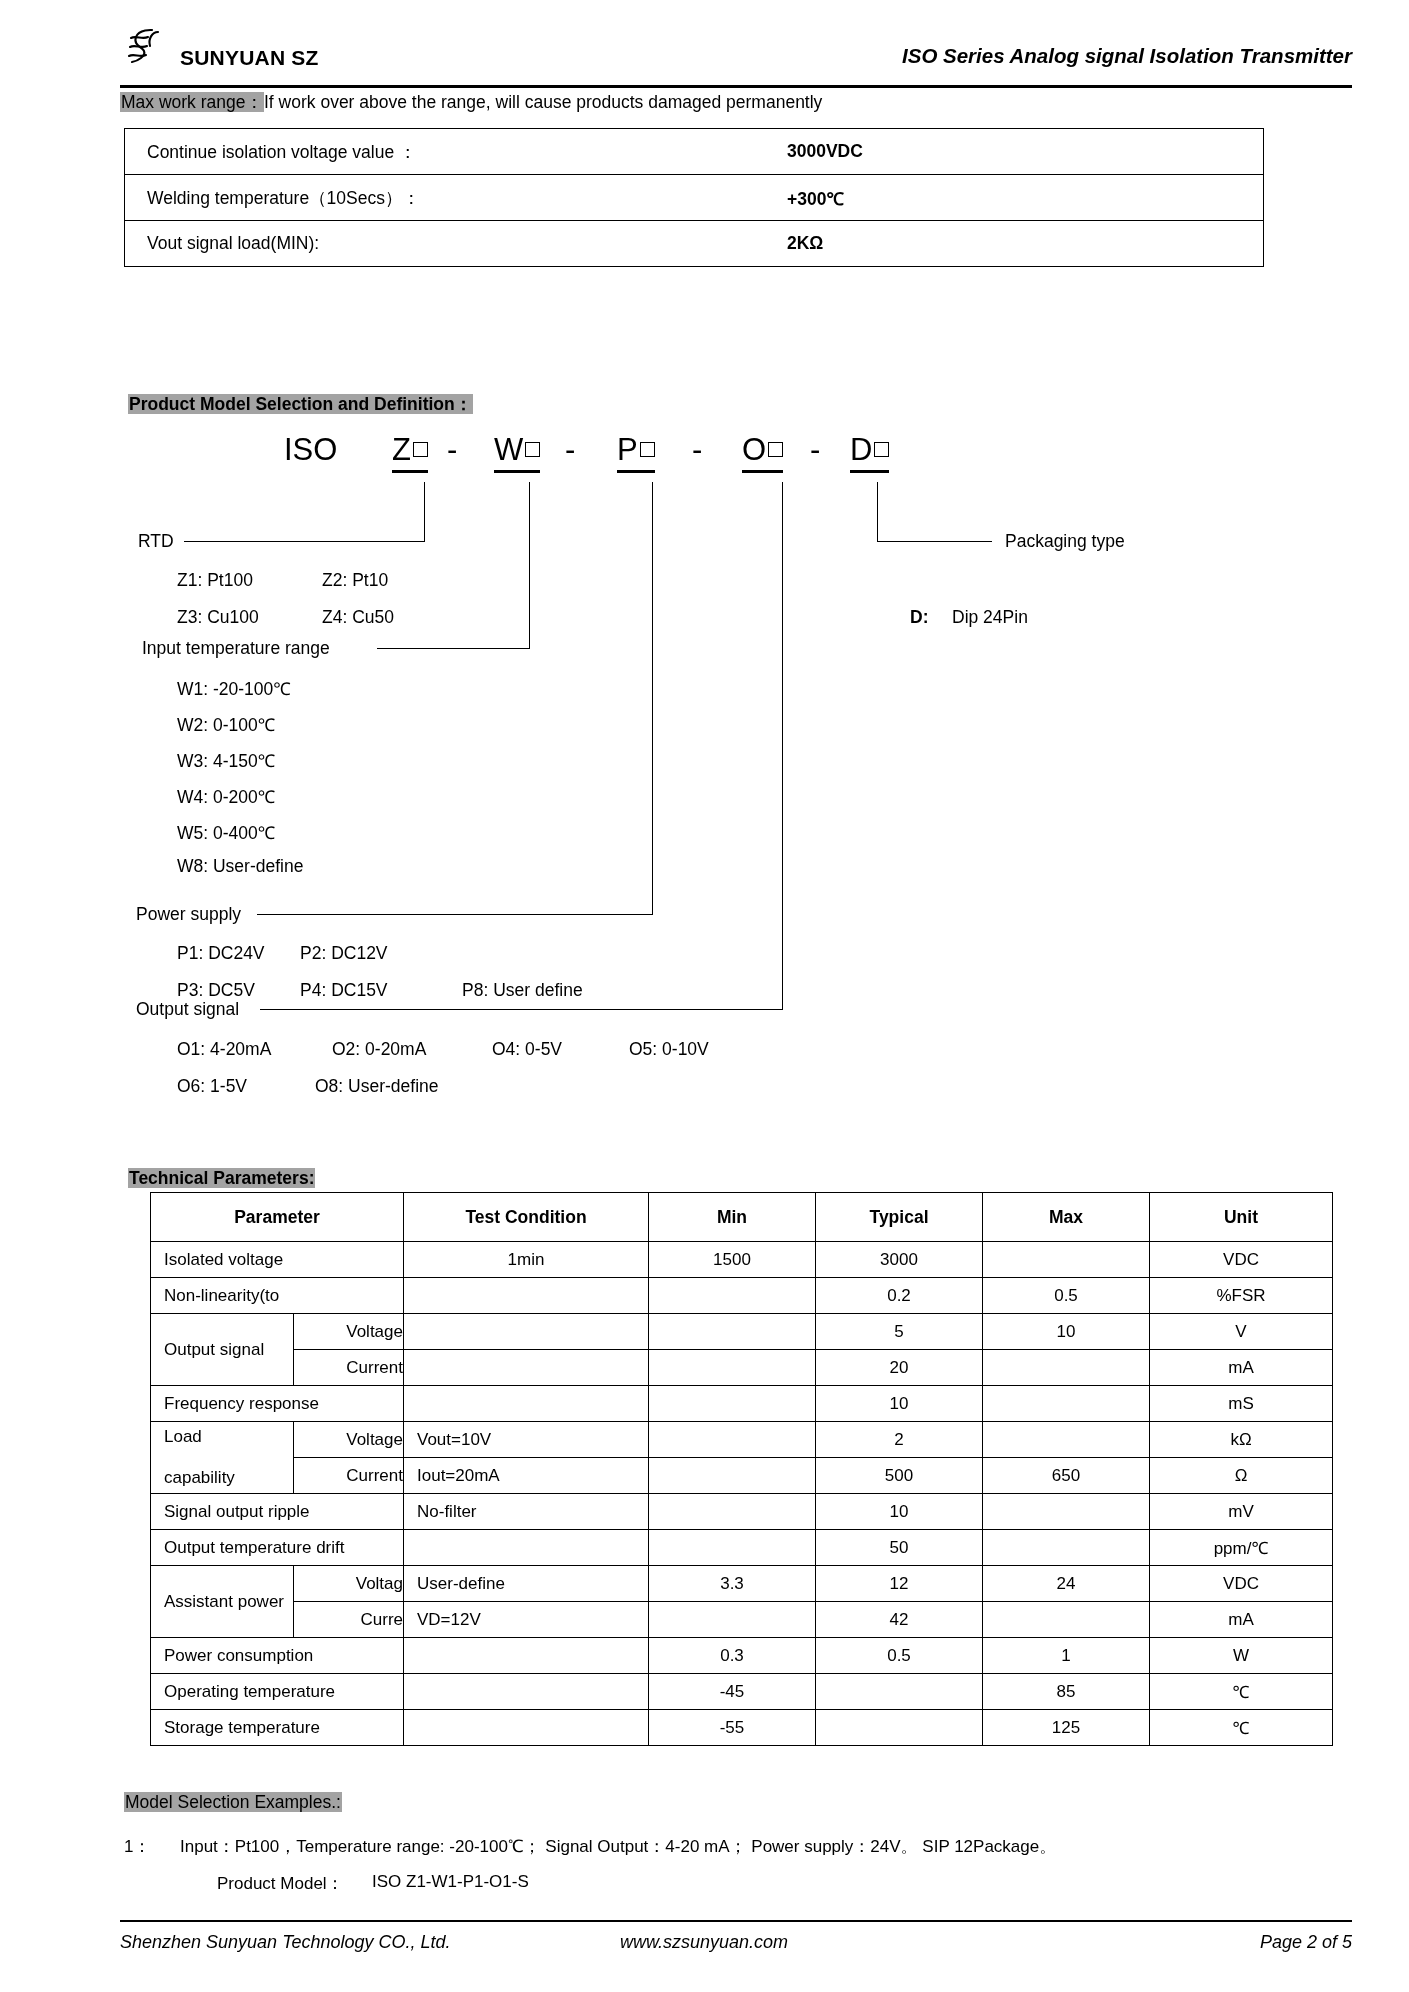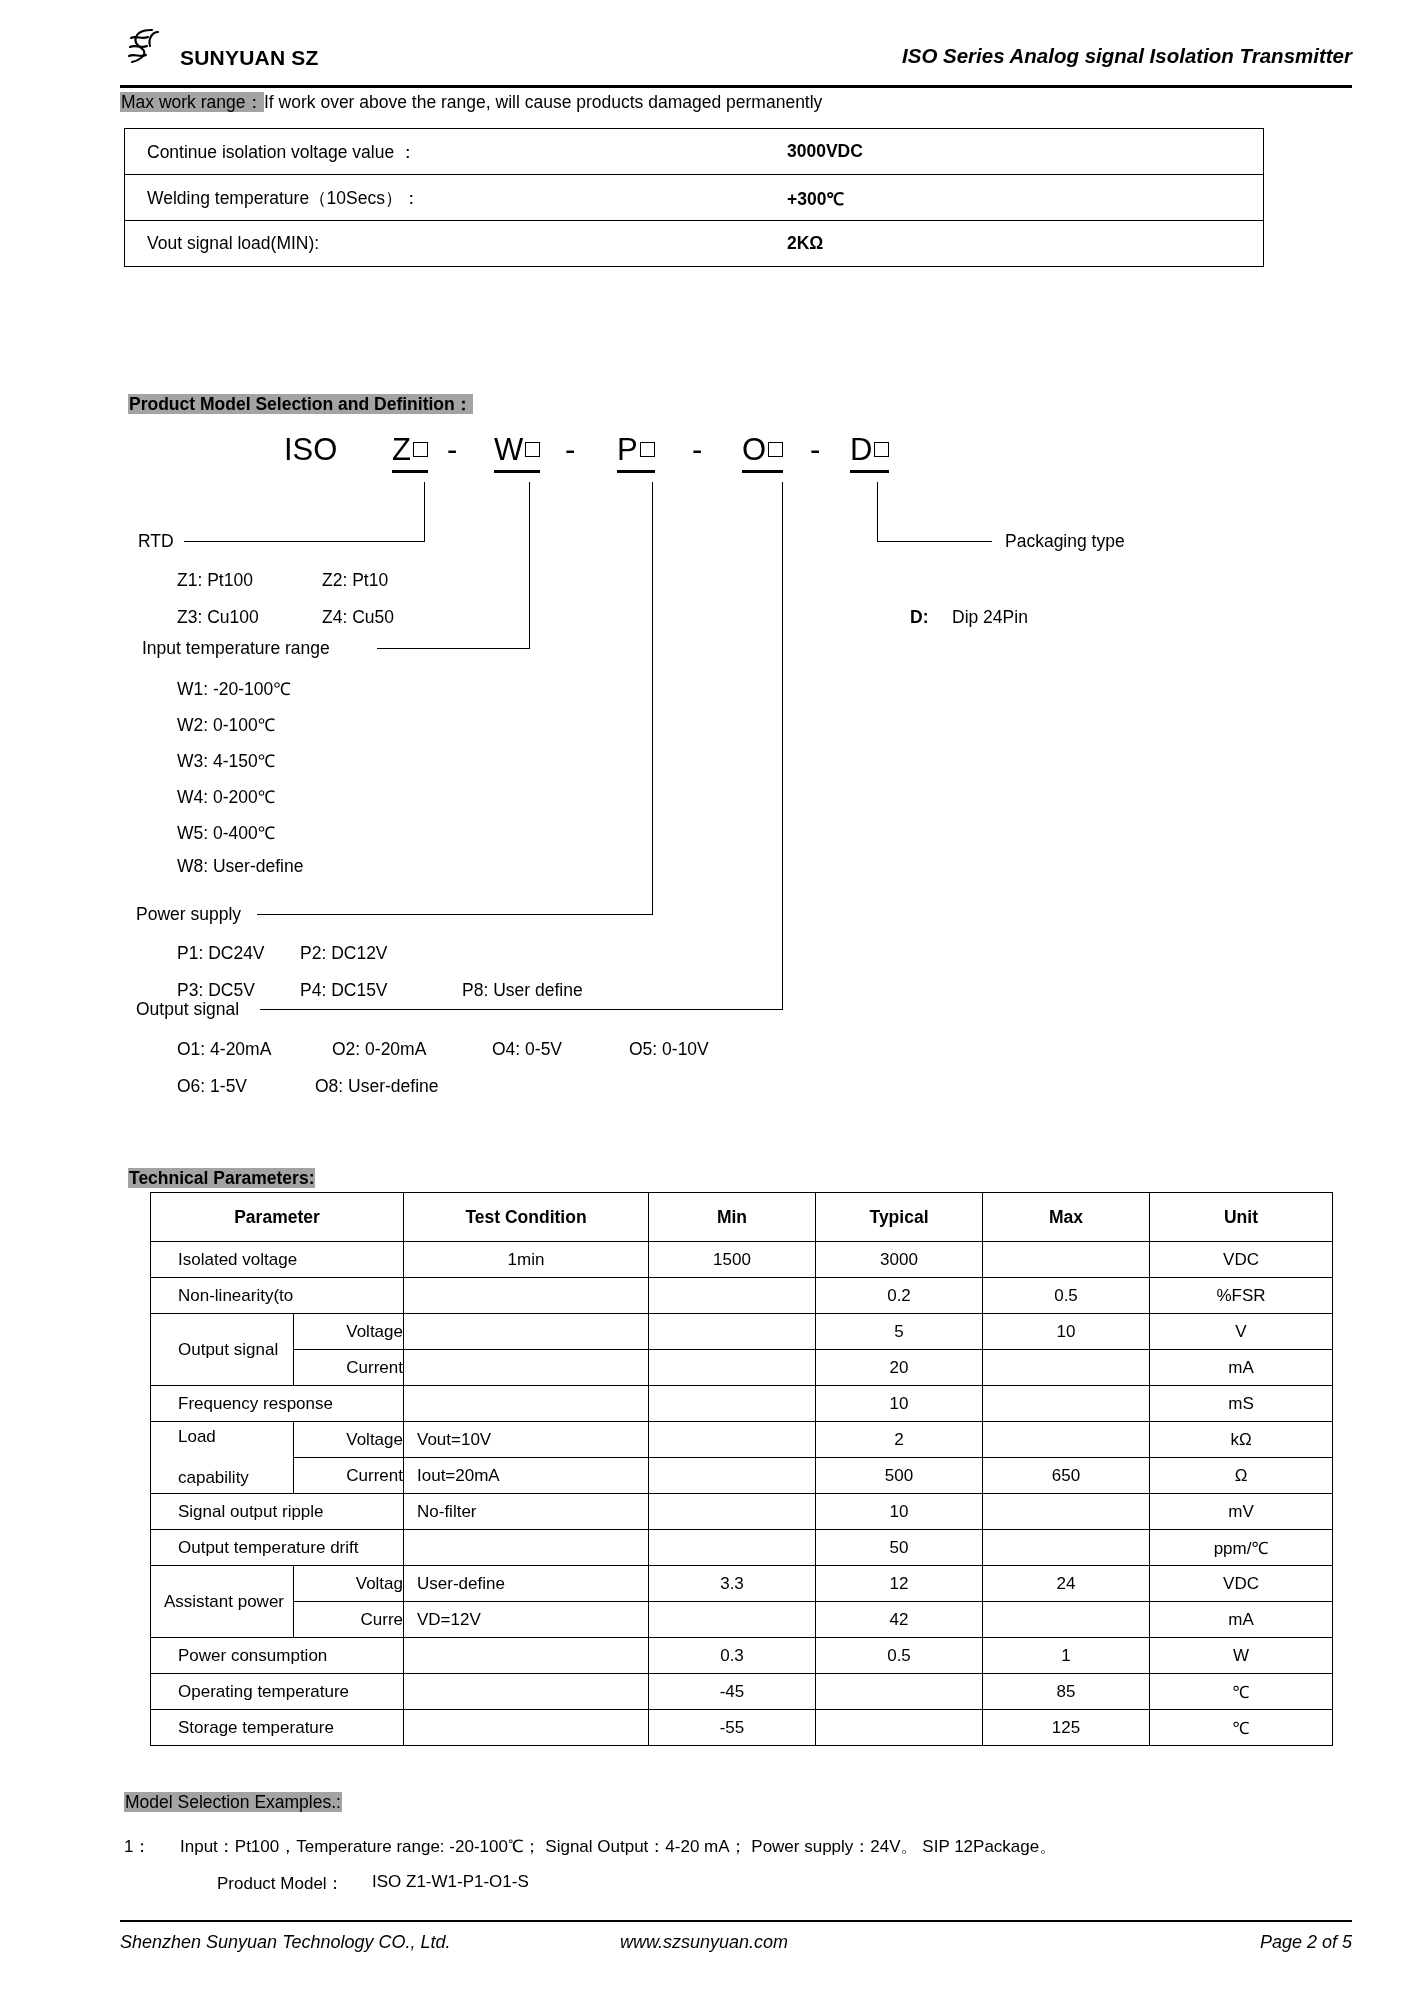--- a/index.html
+++ b/index.html
@@ -168,21 +168,21 @@
     height: 35px;
     padding: 0;
   }
   .tech-table th {
     font-weight: bold;
     height: 48px;
     font-size: 17.5px;
   }
   .tech-table td.pname {
     text-align: left;
-    padding-left: 27px;
+    padding-left: 13px;
   }
   .tech-table td.sub {
     text-align: right;
     padding-left: 13px;
   }
   .tech-table td.cond {
     text-align: left;
     padding-left: 13px;
   }
   .tech-table td.cond-c { text-align: center; }

